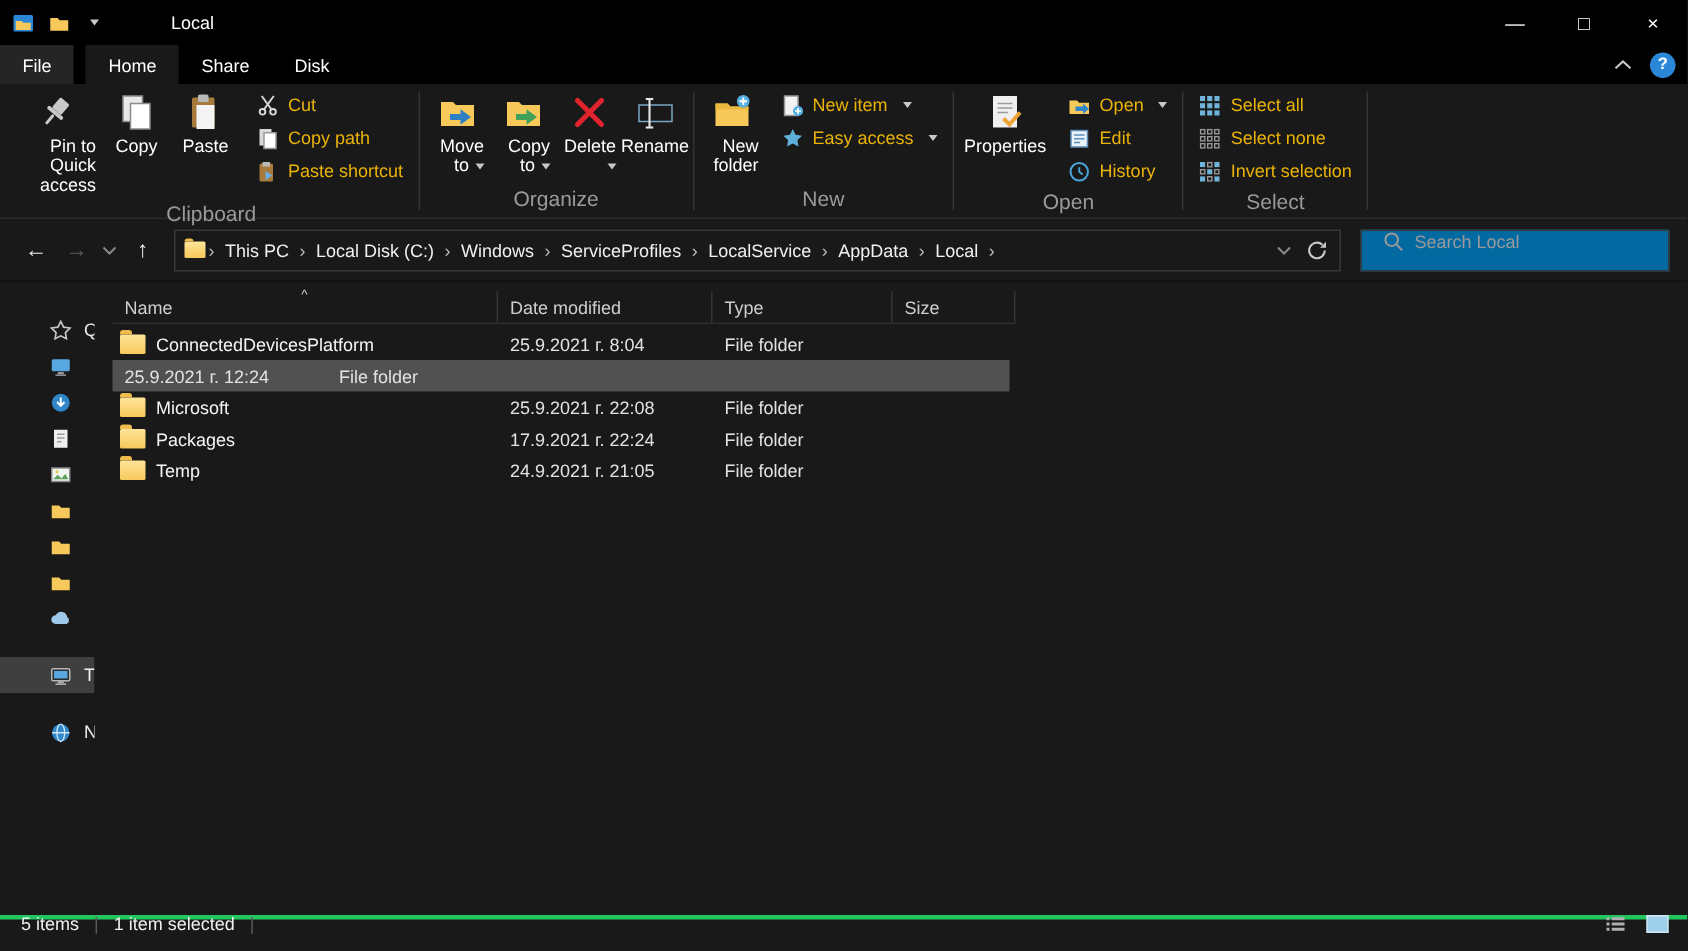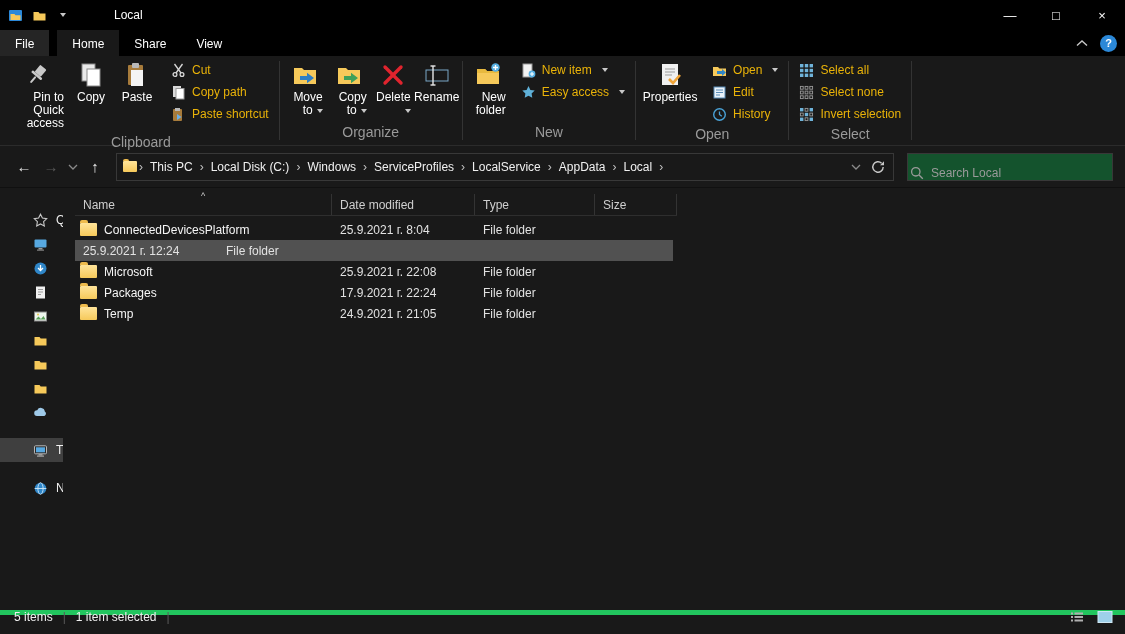--- a/index.html
+++ b/index.html
@@ -41,21 +41,21 @@
   .caret{width:0;height:0;border-left:3px solid transparent;border-right:3px solid transparent;border-top:4px solid #c8c8c8;display:inline-block;margin-left:4px;vertical-align:middle;}
 
   
   .navbar{height:42px;display:flex;align-items:center;padding:0 12px 0 14px;gap:7px;background:#191919;border-bottom:1px solid #101010;}
   .nav-arrow{font-size:15px;color:#e8e8e8;width:20px;text-align:center;}
   .nav-arrow.dim{color:#5a5a5a;}
   .addressbar{flex:1;height:28px;border:1px solid #383838;background:#191919;display:flex;align-items:center;padding:0 6px;margin-left:4px;}
   .crumb{padding:1px 5px;color:#f0f0f0;white-space:nowrap;}
   .csep{color:#c0c0c0;padding:0 2px;font-size:12px;}
   .addr-right{margin-left:auto;display:flex;align-items:center;gap:10px;padding-right:2px;}
-  .searchbox{width:206px;height:28px;border:1px solid #383838;background:#14532d;display:flex;align-items:flex-end;gap:7px;padding:0 2px;margin-left:6px;}
+  .searchbox{width:206px;height:28px;border:1px solid #383838;background:#0369a1;display:flex;align-items:flex-start;gap:7px;padding:0 14px;margin-left:6px;}
   .search-input{flex:1;background:transparent;border:none;outline:none;color:#d0d0d0;font-family:"Liberation Sans",sans-serif;font-size:12px;}
   .search-input::placeholder{color:#9a9a9a;}
 
   
   .main{height:422px;display:flex;background:#191919;}
   .sidebar{width:63px;padding-top:20px;overflow:hidden;flex:0 0 auto;}
   .side-item{height:24px;display:flex;align-items:center;gap:8px;padding-left:33px;white-space:nowrap;color:#f0f0f0;}
   .side-item.selected{background:#3f3f3f;}
   .side-gap{height:14px;}
   .content{flex:1;padding:6px 0 0 12px;}
@@ -72,21 +72,21 @@
   .cell-name{width:257px;display:flex;align-items:center;gap:7px;padding-left:5px;color:#f5f5f5;}
   .cell-date{width:143px;padding-left:8px;color:#e2e2e2;}
   .cell-type{width:120px;padding-left:8px;color:#e2e2e2;}
   .cell-size{width:78px;}
   .ficon{width:17px;height:13px;background:linear-gradient(180deg,#ffe49a,#f6c95a);border-radius:1px;position:relative;flex:0 0 auto;}
   .ficon::before{content:"";position:absolute;top:-3px;left:0;width:8px;height:3px;border-radius:2px 2px 0 0;background:#eebb4d;}
   .ficon.small{width:14px;height:11px;}
   .ficon.small::before{width:6px;height:2px;top:-2px;}
 
   
-  .statusbar{height:24px;display:flex;align-items:center;gap:10px;padding:0 10px 16px 14px;border-top:5px solid #22c55e;background:#191919;color:#f0f0f0;}
+  .statusbar{height:24px;display:flex;align-items:center;gap:10px;padding:0 10px 16px 14px;border-top:3px solid #22c55e;background:#191919;color:#f0f0f0;}
   .sdiv{color:#5a5a5a;}
   .status-right{margin-left:auto;display:flex;align-items:center;gap:8px;}
   .view-btn{width:20px;height:18px;display:flex;align-items:center;justify-content:center;}
 </style>
 </head>
 <body>
 
 <div class="titlebar">
   <div class="qat">
     <svg class="i15" viewBox="0 0 15 15">
@@ -103,21 +103,21 @@
     <div class="win-btn">—</div>
     <div class="win-btn">□</div>
     <div class="win-btn close">×</div>
   </div>
 </div>
 
 <div class="tabbar">
   <div class="tab file">File</div>
   <div class="tab active">Home</div>
   <div class="tab">Share</div>
-  <div class="tab">View</div>
+  <div class="tab">Disk</div>
   <div class="tab-right">
     <svg width="12" height="8" viewBox="0 0 12 8">
         <path d="M1 6.5L6 2l5 4.5" fill="none" stroke="#c8c8c8" stroke-width="1.4"></path>
       </svg>
     <div class="help-btn">?</div>
   </div>
 </div>
 
 <div class="ribbon">
 

